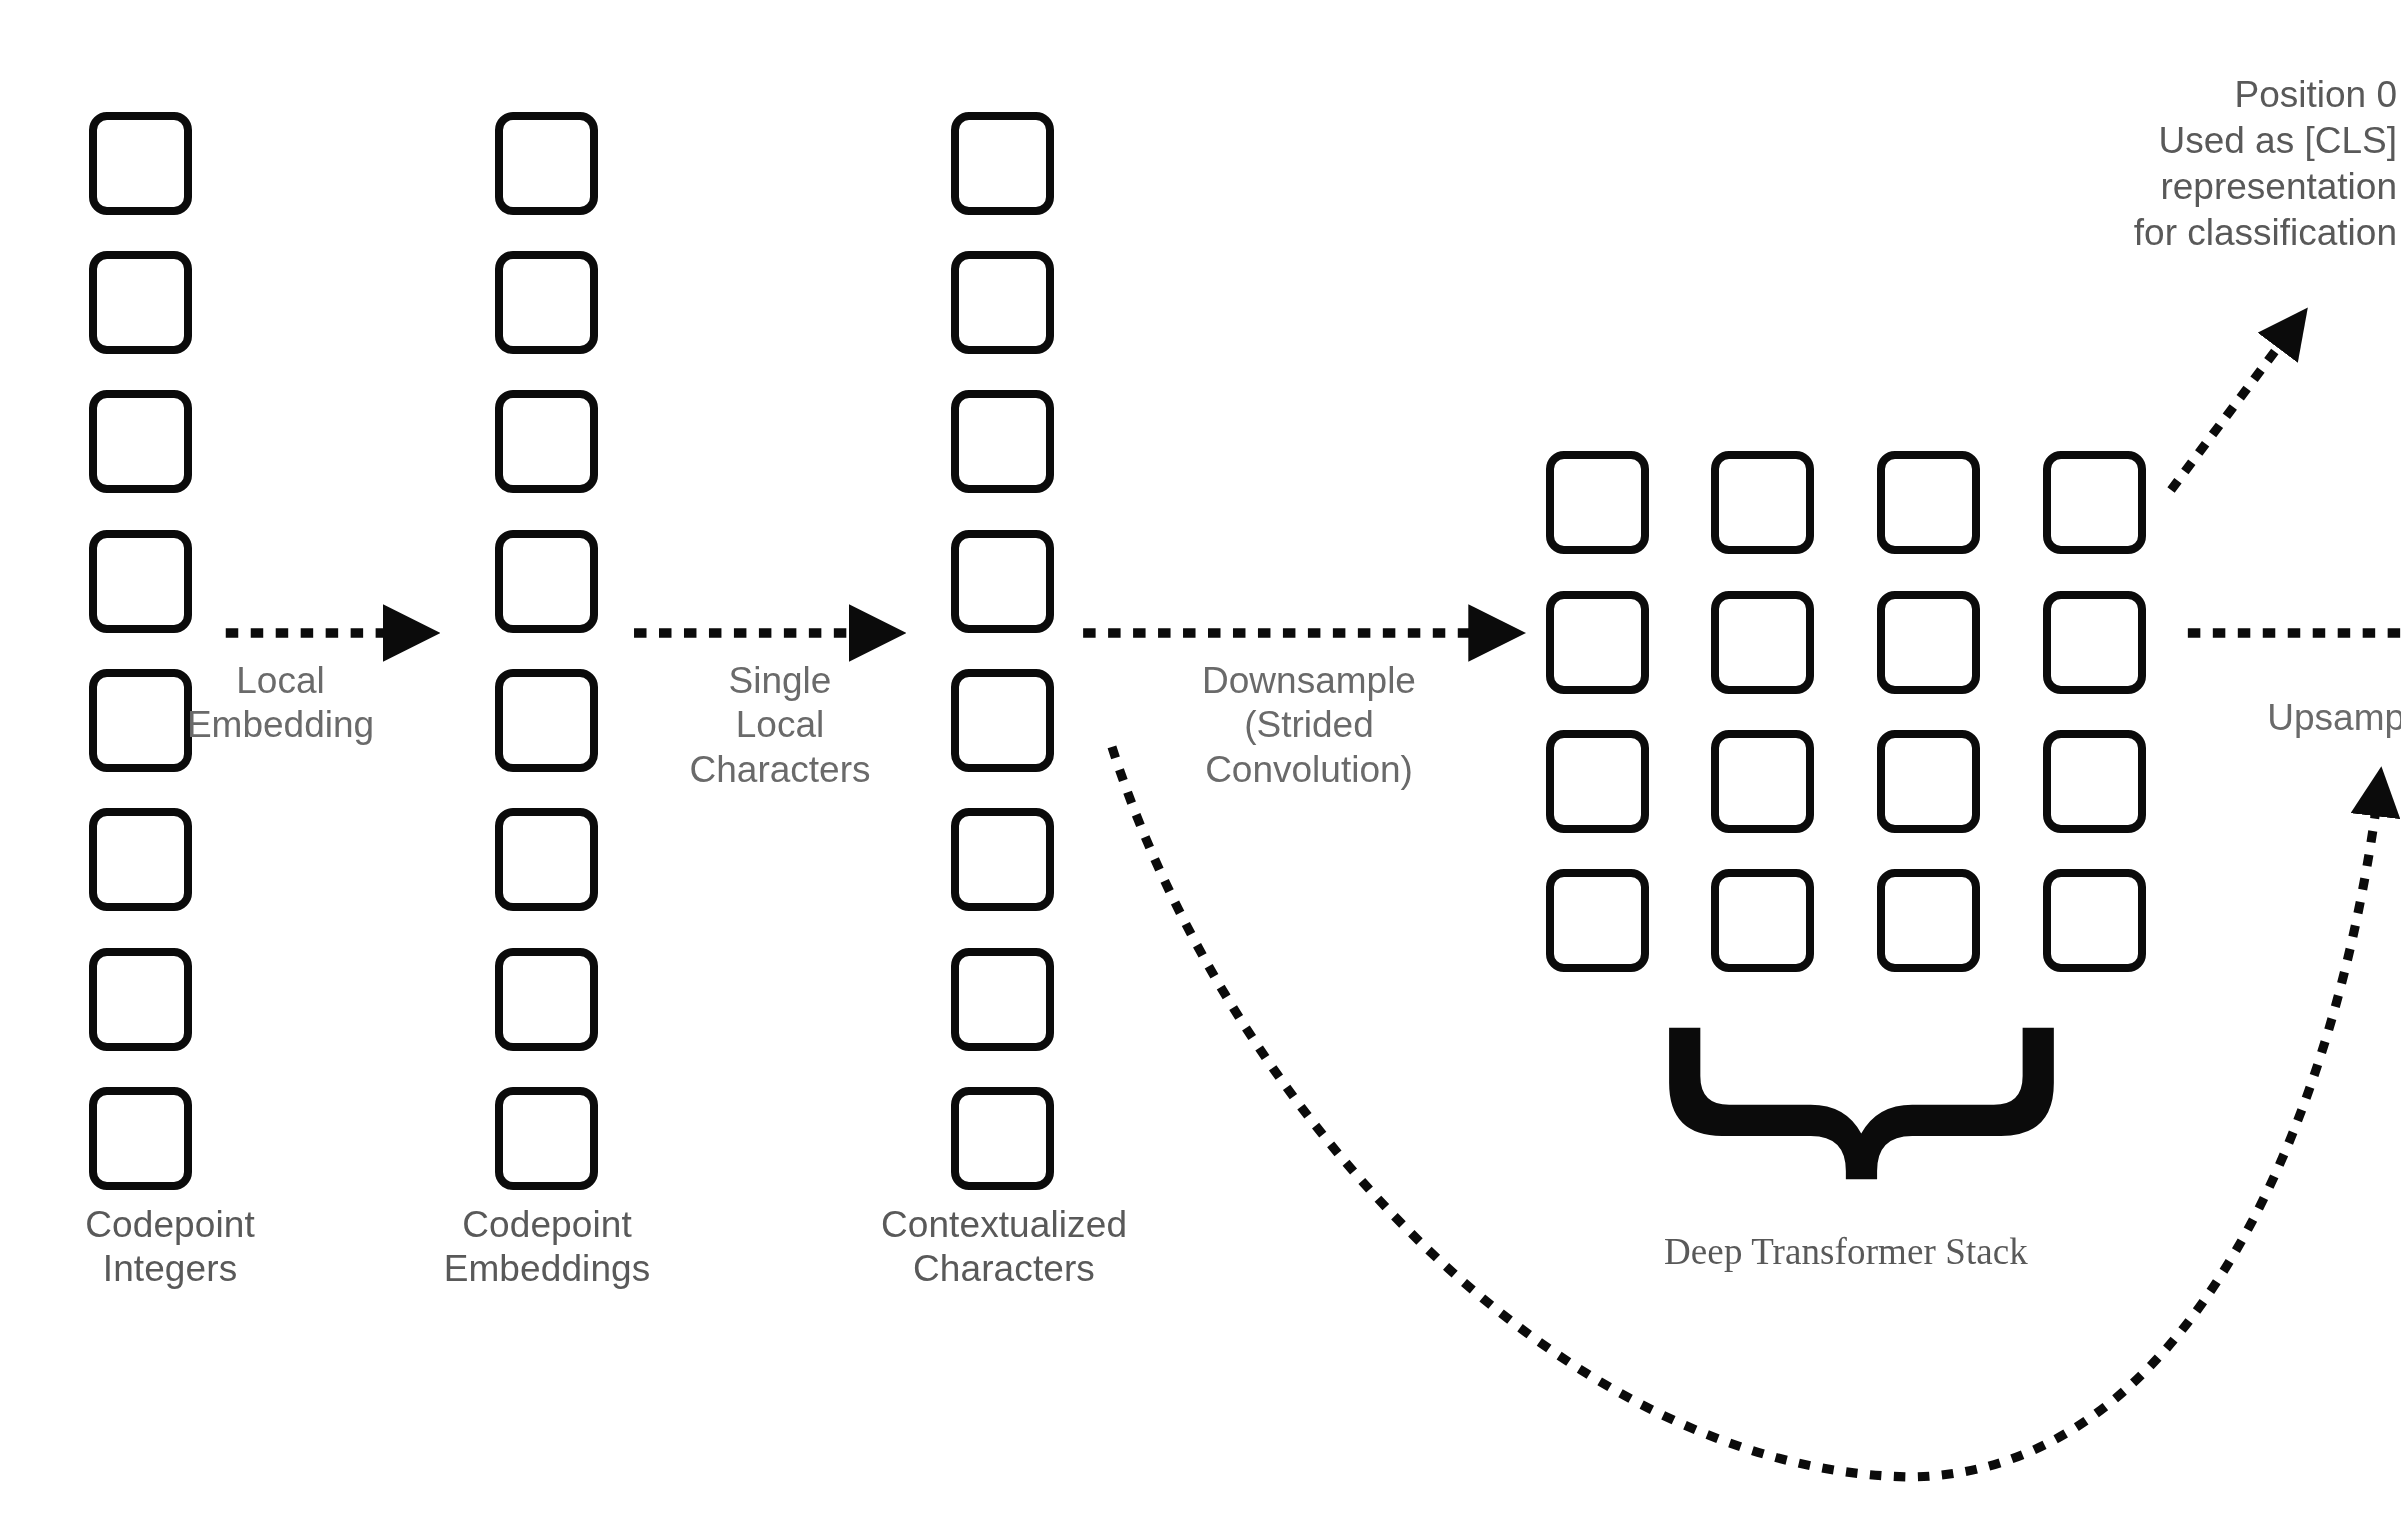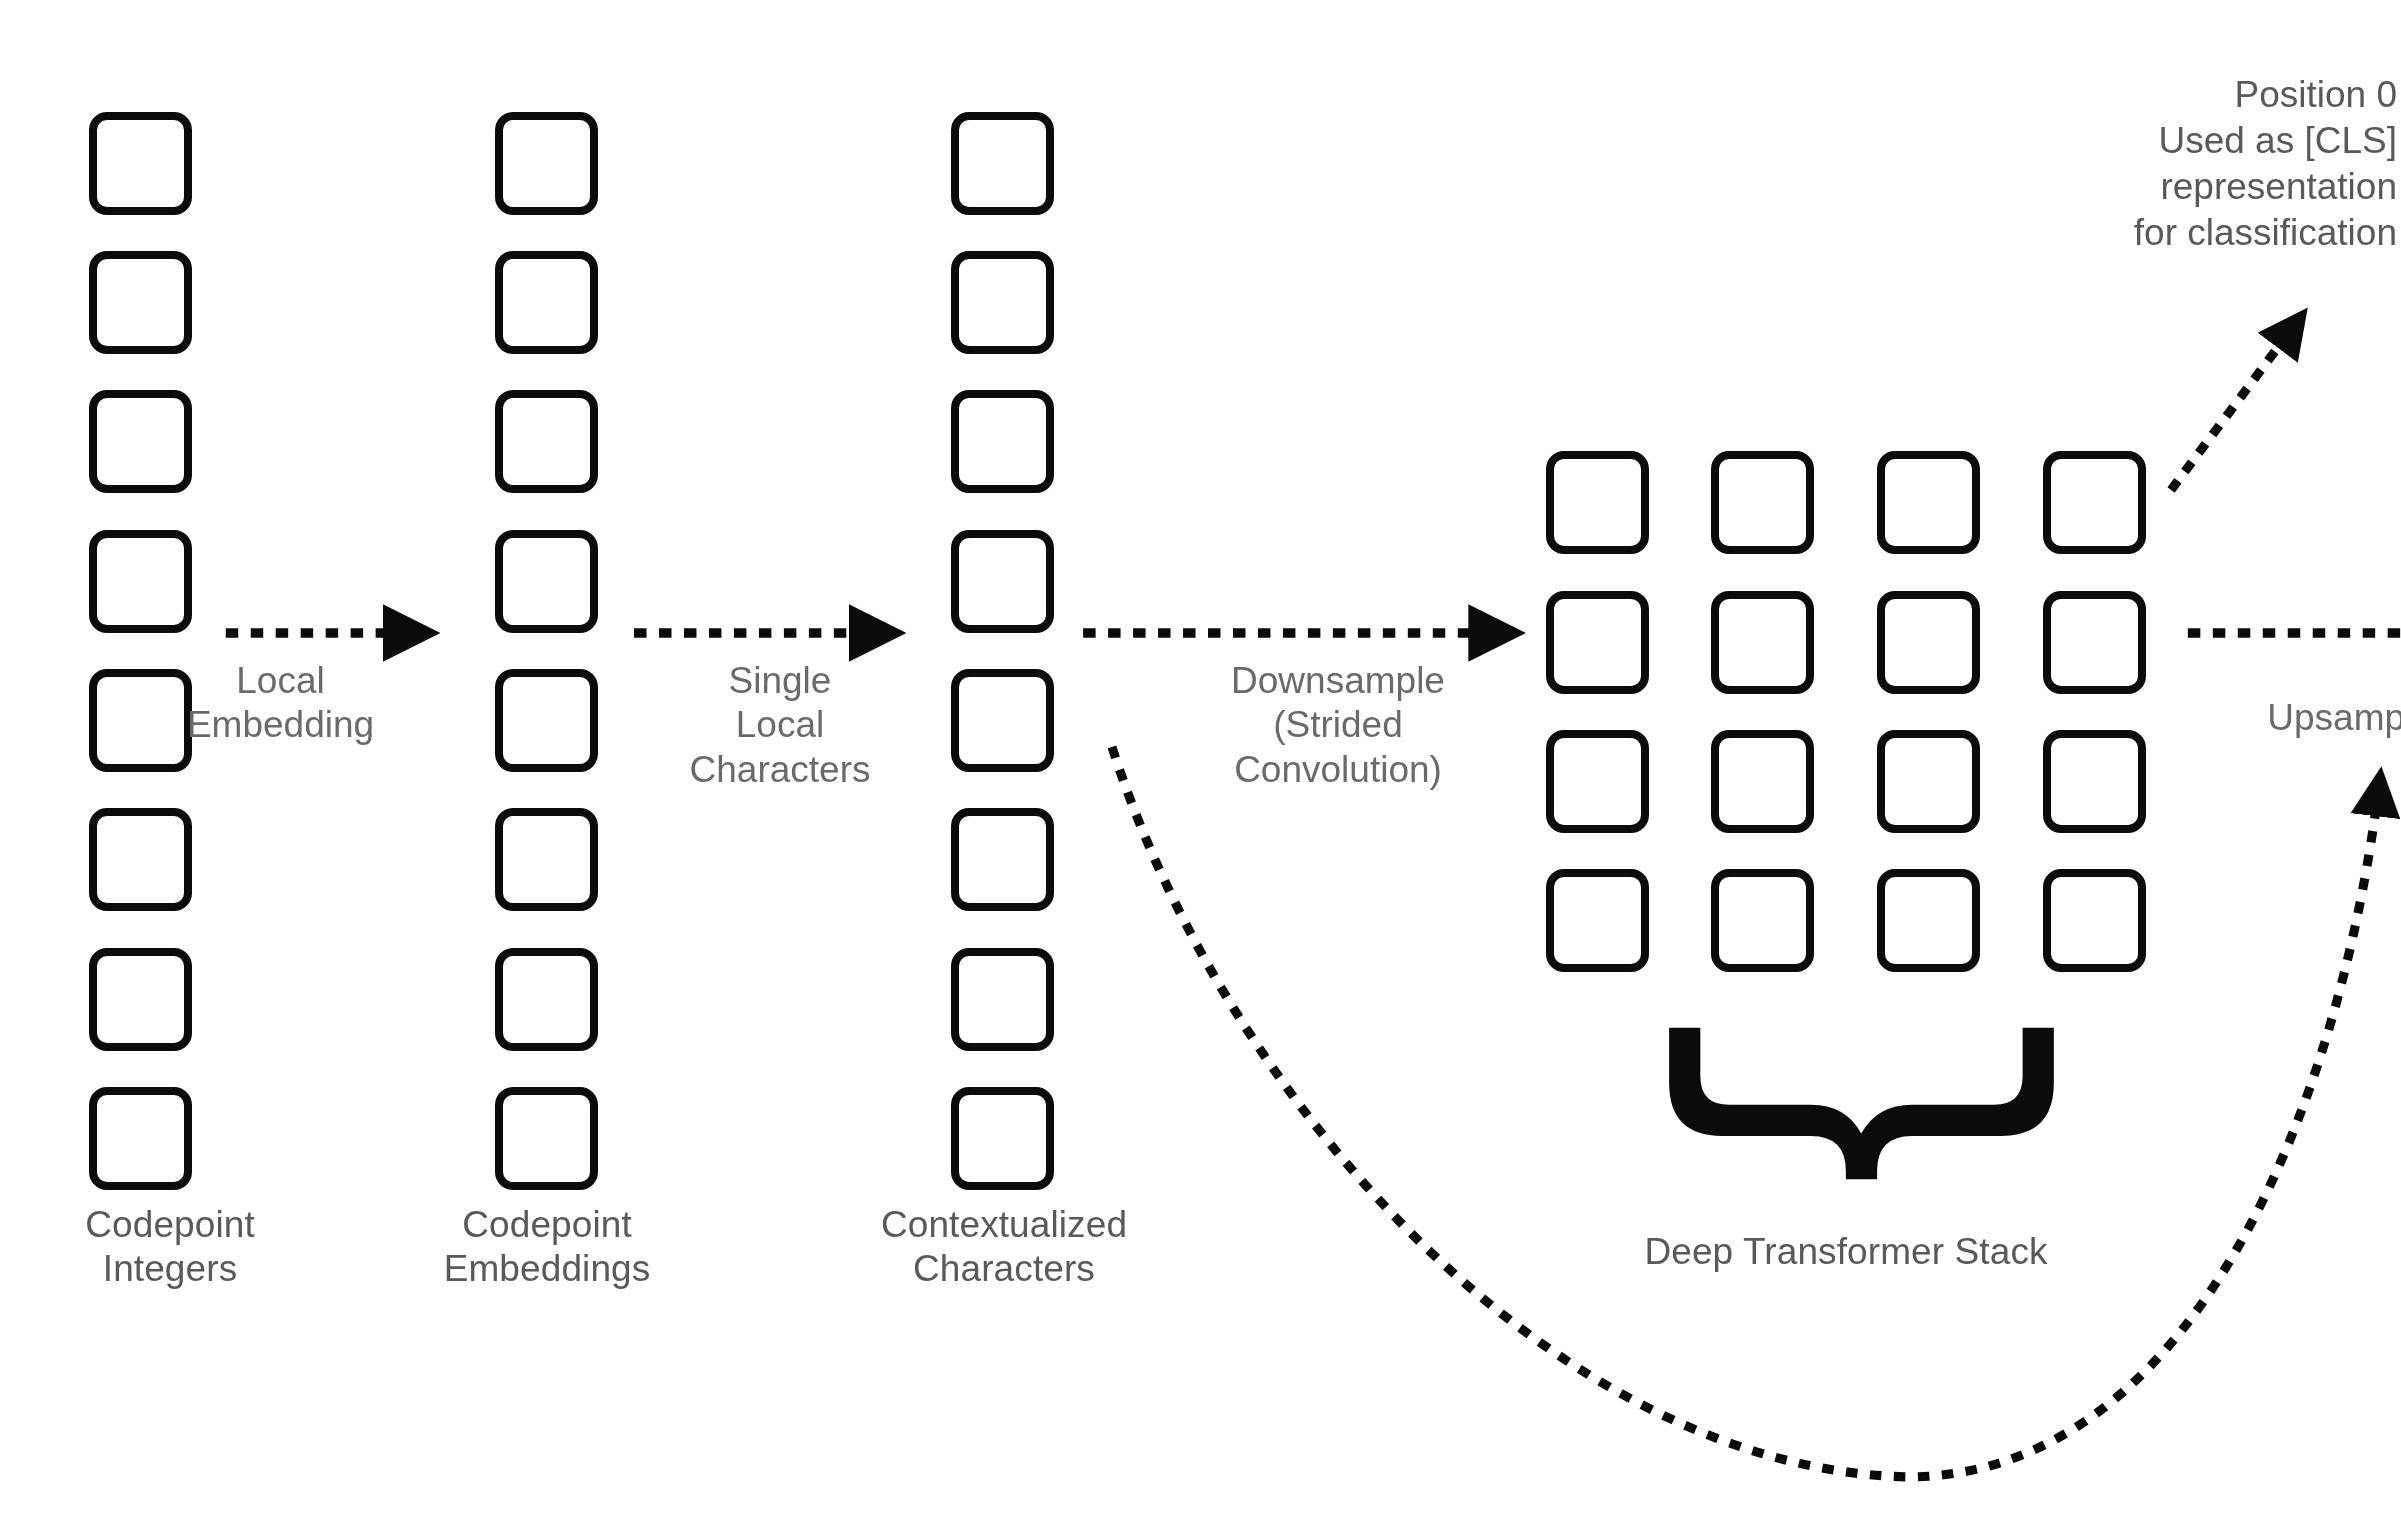--- a/index.html
+++ b/index.html
@@ -110,21 +110,21 @@
     <div class="cell" style="left:1546px;top:730px;width:103px;height:103px;"></div>
     <div class="cell" style="left:1711px;top:730px;width:103px;height:103px;"></div>
     <div class="cell" style="left:1877px;top:730px;width:103px;height:103px;"></div>
     <div class="cell" style="left:2043px;top:730px;width:103px;height:103px;"></div>
 
     <div class="cell" style="left:1546px;top:869px;width:103px;height:103px;"></div>
     <div class="cell" style="left:1711px;top:869px;width:103px;height:103px;"></div>
     <div class="cell" style="left:1877px;top:869px;width:103px;height:103px;"></div>
     <div class="cell" style="left:2043px;top:869px;width:103px;height:103px;"></div>
   </div>
-  <div class="label" style="left:1462px;top:1230px;width:768px;">Deep Transformer Stack</div>
+  <div class="label" style="left:1462px;top:1230px;width:768px;font-family:Liberation Serif, serif;">Deep Transformer Stack</div>
 
   <div class="col">
     
     
     
     
     
     
     
     
@@ -143,21 +143,21 @@
     
   </div>
 
   <div class="arrow-label" style="left:122px;top:659px;width:317px;">Local
 Embedding</div>
 
   <div class="arrow-label" style="left:600px;top:659px;width:360px;">Single
 Local
 Characters</div>
 
-  <div class="arrow-label" style="left:1122px;top:659px;width:432px;">Downsample
+  <div class="arrow-label" style="left:1093px;top:659px;width:432px;">Downsample
 (Strided
 Convolution)</div>
 
   <div class="arrow-label" style="left:2149px;top:696px;width:432px;">Upsampling</div>
 
   <div class="anno" style="left:1859px;top:72px;width:538px;text-align:right;">Position 0
 Used as [CLS]
 representation
 for classification</div>
 

